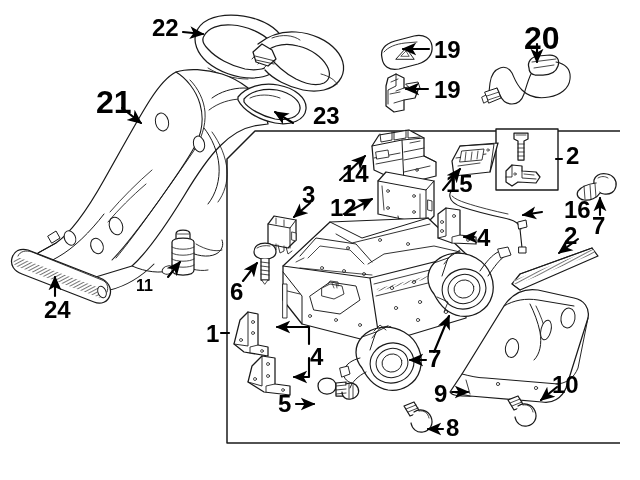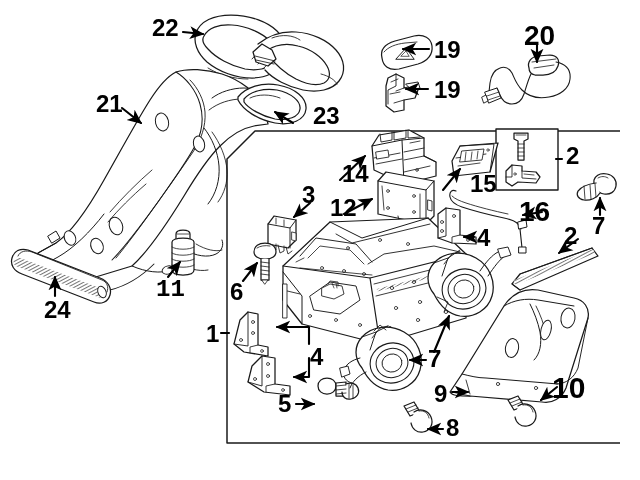--- a/index.html
+++ b/index.html
@@ -423,38 +423,38 @@
         <path d="M443,429 L428,429" marker-end="url(#ah)"></path>
         <path d="M452,392 L468,392" marker-end="url(#ah)"></path>
         <path d="M557,387 L541,400" marker-end="url(#ah)"></path>
         <path d="M578,239 L559,253" marker-end="url(#ah)"></path>
       </g>
 
     </g>
   </svg>
 
   <div class="lbl" style="left:152px;top:16px;font-size:24px;">22</div>
-  <div class="lbl" style="left:96px;top:92px;font-size:24px;text-align:center;">21</div>
+  <div class="lbl" style="left:96px;top:86px;font-size:32px;text-align:center;">21</div>
   <div class="lbl" style="left:297px;top:104px;font-size:24px;margin-left:16px;">23</div>
   <div class="lbl" style="left:44px;top:298px;font-size:24px;">24</div>
-  <div class="lbl" style="left:156px;top:278px;font-size:24px;font-family:Liberation Mono, monospace;">11</div>
+  <div class="lbl" style="left:136px;top:278px;font-size:16px;">11</div>
   <div class="lbl" style="left:434px;top:38px;font-size:24px;">19</div>
   <div class="lbl" style="left:434px;top:78px;font-size:24px;">19</div>
-  <div class="lbl" style="left:524px;top:22px;font-size:28px;">20</div>
+  <div class="lbl" style="left:524px;top:22px;font-size:32px;">20</div>
   <div class="lbl" style="left:330px;top:162px;font-size:24px;margin-left:12px;">14</div>
   <div class="lbl" style="left:330px;top:196px;font-size:24px;text-align:right;">12</div>
-  <div class="lbl" style="left:434px;top:172px;font-size:24px;padding-left:36px;">15</div>
+  <div class="lbl" style="left:410px;top:172px;font-size:24px;padding-left:36px;">15</div>
   <div class="lbl" style="left:566px;top:144px;font-size:24px;">2</div>
-  <div class="lbl" style="left:519px;top:198px;font-size:28px;">16</div>
+  <div class="lbl" style="left:564px;top:198px;font-size:24px;">16</div>
   <div class="lbl" style="left:592px;top:214px;font-size:24px;">7</div>
   <div class="lbl" style="left:302px;top:183px;font-size:24px;">3</div>
   <div class="lbl" style="left:230px;top:280px;font-size:24px;">6</div>
   <div class="lbl" style="left:206px;top:322px;font-size:24px;">1</div>
   <div class="lbl" style="left:477px;top:226px;font-size:24px;">4</div>
   <div class="lbl" style="left:310px;top:345px;font-size:24px;">4</div>
   <div class="lbl" style="left:278px;top:392px;font-size:24px;">5</div>
   <div class="lbl" style="left:428px;top:347px;font-size:24px;">7</div>
   <div class="lbl" style="left:446px;top:416px;font-size:24px;">8</div>
   <div class="lbl" style="left:434px;top:382px;font-size:24px;">9</div>
-  <div class="lbl" style="left:552px;top:373px;font-size:30px;">10</div>
+  <div class="lbl" style="left:552px;top:373px;font-size:24px;">10</div>
   <div class="lbl" style="left:564px;top:224px;font-size:24px;">2</div>
 
 </div>
 
 </body></html>

